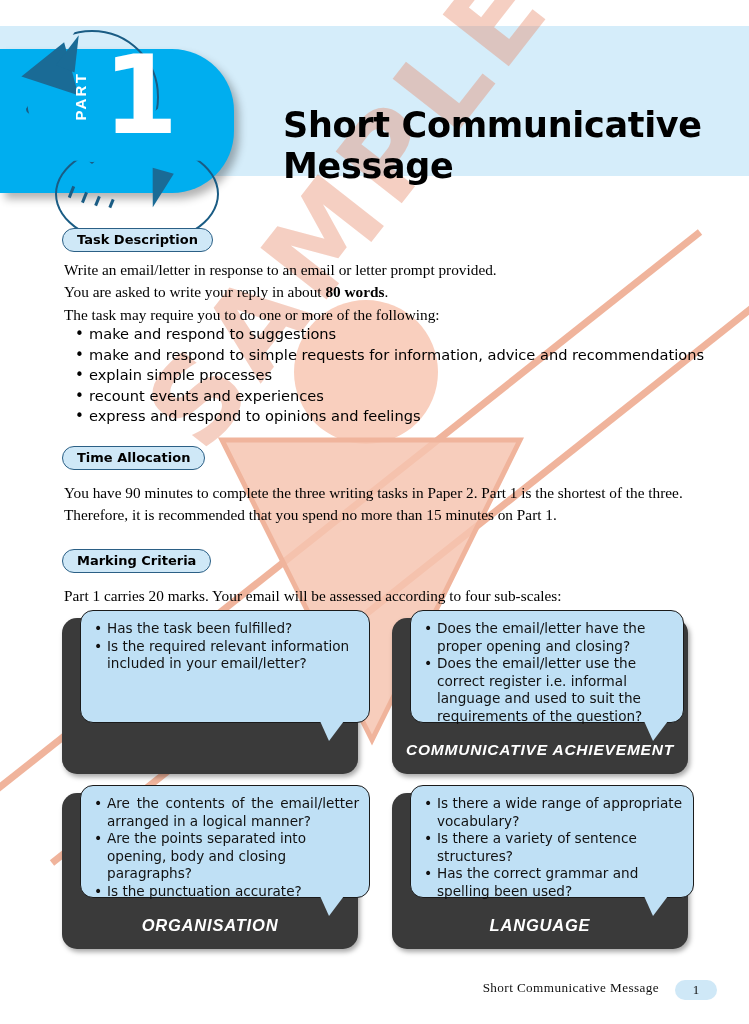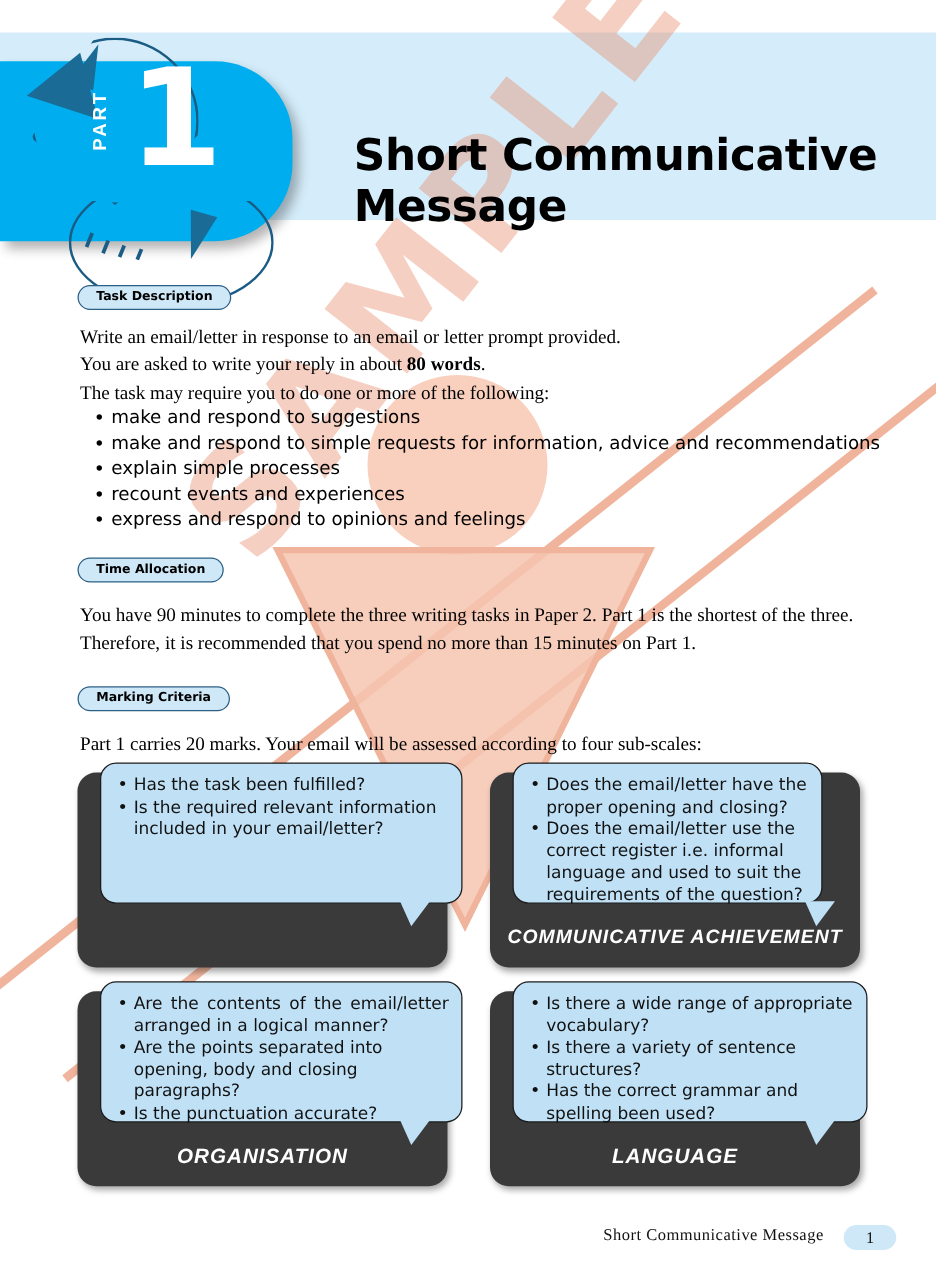--- a/index.html
+++ b/index.html
@@ -133,21 +133,21 @@
     white-space: nowrap;
   }
 
   
   .section-pill {
     position: absolute;
     background: #cfe8f7;
     border: 1.4px solid #2b5f85;
     border-radius: 13px;
     color: #000000;
-    font-size: 10px;
+    font-size: 13px;
     font-weight: bold;
     padding: 3px 14px 4px 14px;
     z-index: 6;
     font-family: "DejaVu Sans", sans-serif;
   }
   .body-text {
     position: absolute;
     color: #000000;
     font-size: 15.3px;
     line-height: 21.5px;
@@ -323,21 +323,21 @@
     <div class="crit-bubble" style="width:290px; height:113px;">
       <ul>
         <li>Has the task been fulfilled?</li>
         <li>Is the required relevant information included in your email/letter?</li>
       </ul>
     </div>
     <div class="bubble-tail" style="left:258px; top:103px;"></div>
   </div>
 
   <div class="crit-box" style="left:392px; top:618px; width:296px; height:156px;">
-    <div class="crit-bubble" style="width:248px; height:113px;">
+    <div class="crit-bubble" style="width:274px; height:113px;">
       <ul>
         <li>Does the email/letter have the proper opening and closing?</li>
         <li>Does the email/letter use the correct register i.e. informal language and used to suit the requirements of the question?</li>
       </ul>
     </div>
     <div class="bubble-tail" style="left:252px; top:103px;"></div>
     <div class="crit-label" style="top:123px; font-size:15.5px;">COMMUNICATIVE ACHIEVEMENT</div>
   </div>
 
   <div class="crit-box" style="left:62px; top:793px; width:296px; height:156px;">

